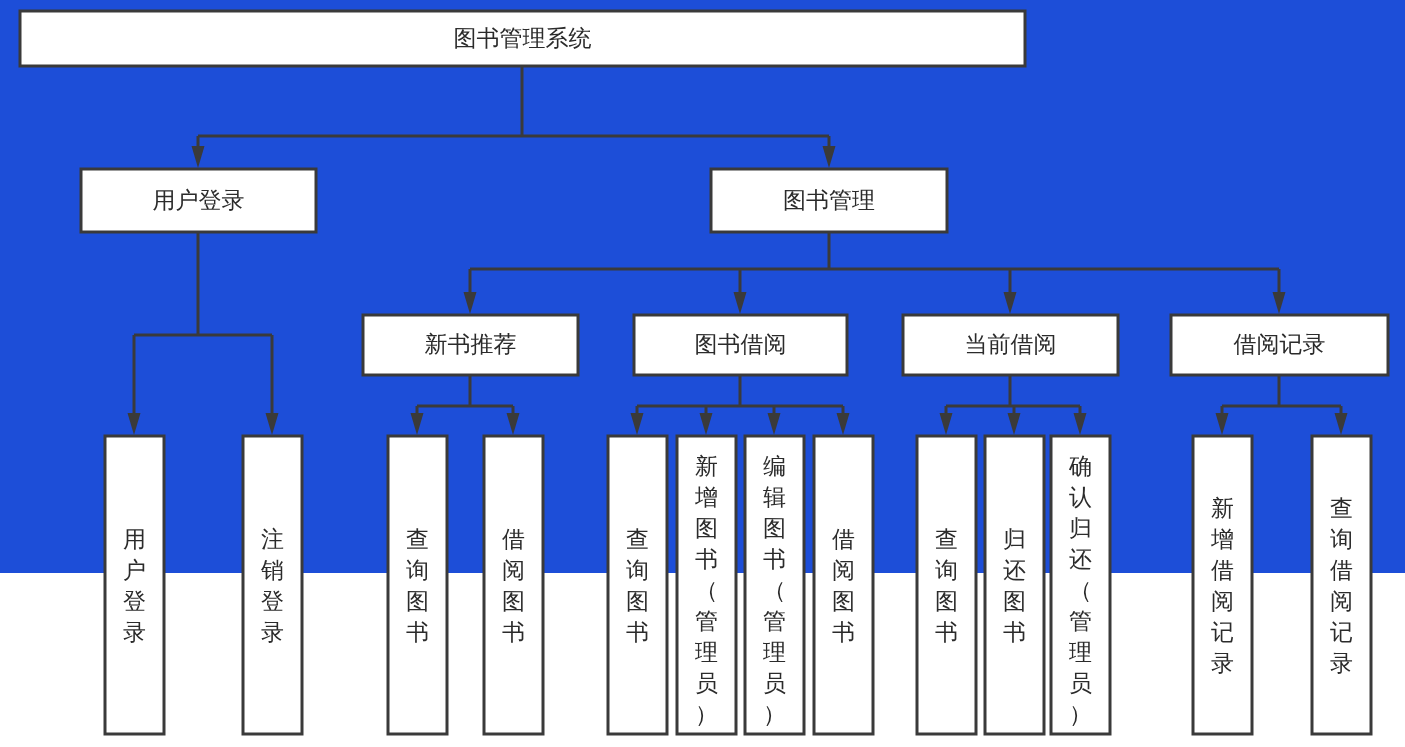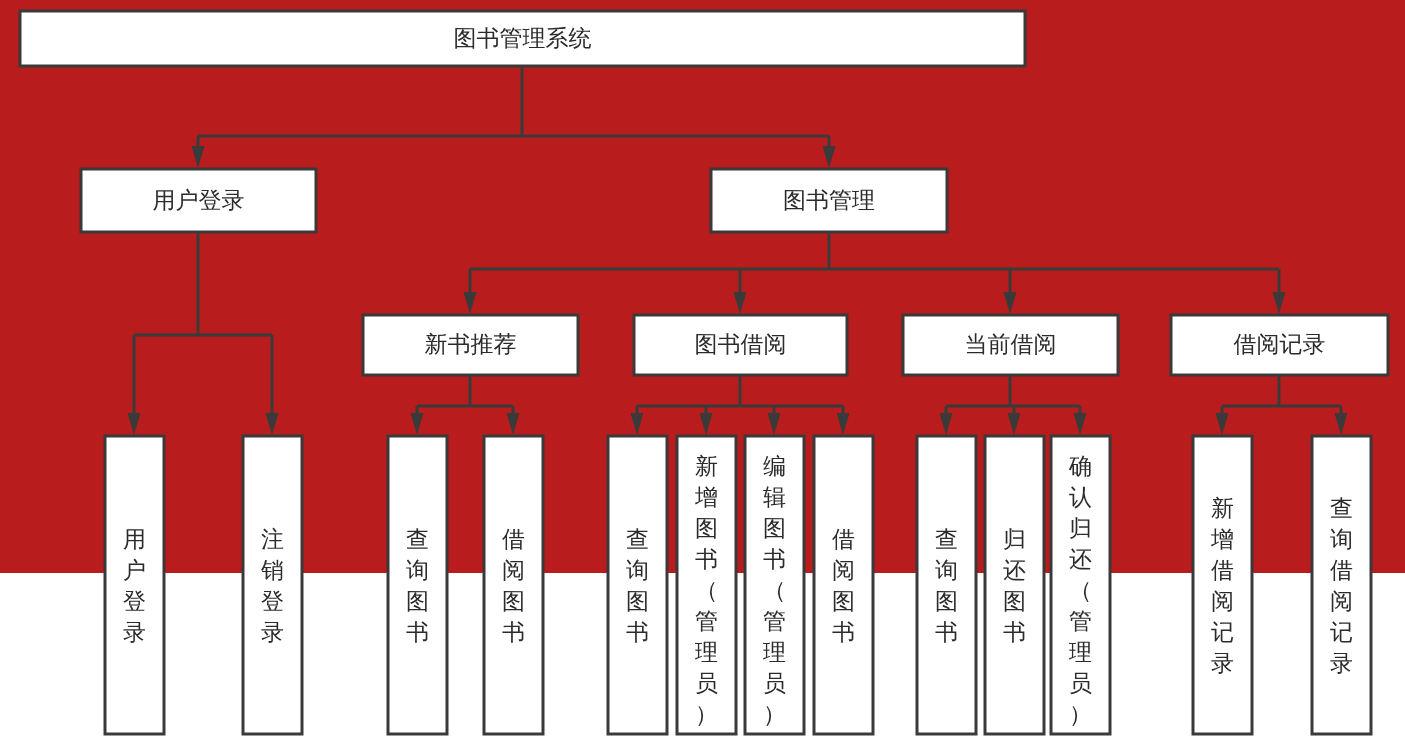--- a/index.html
+++ b/index.html
@@ -4,21 +4,21 @@
 <style>
   html,body{margin:0;padding:0;background:#ffffff;}
   body{
     width:1405px;height:747px;
     font-family:"Liberation Sans","DejaVu Sans",sans-serif;
     overflow:hidden;
   }
   #diagram-root{
     position:relative;
     width:1405px;height:573px;
-    background:#b91c1c;
+    background:#1d4ed8;
   }
   svg#diagram-canvas{
     position:absolute;left:0;top:0;
     width:1405px;height:747px;
     display:block;
   }
   .node-box{
     fill:#ffffff;
     stroke:#3a3a3a;
     stroke-width:3;

